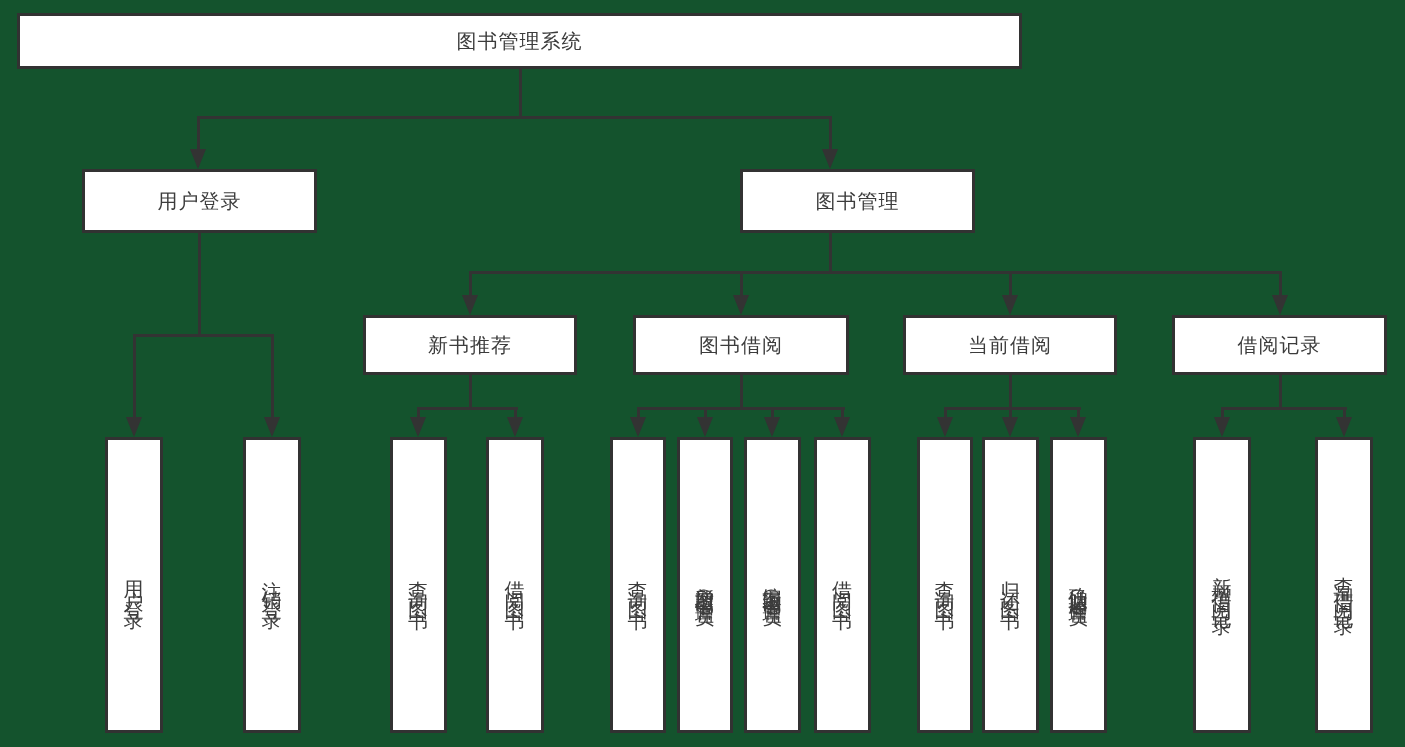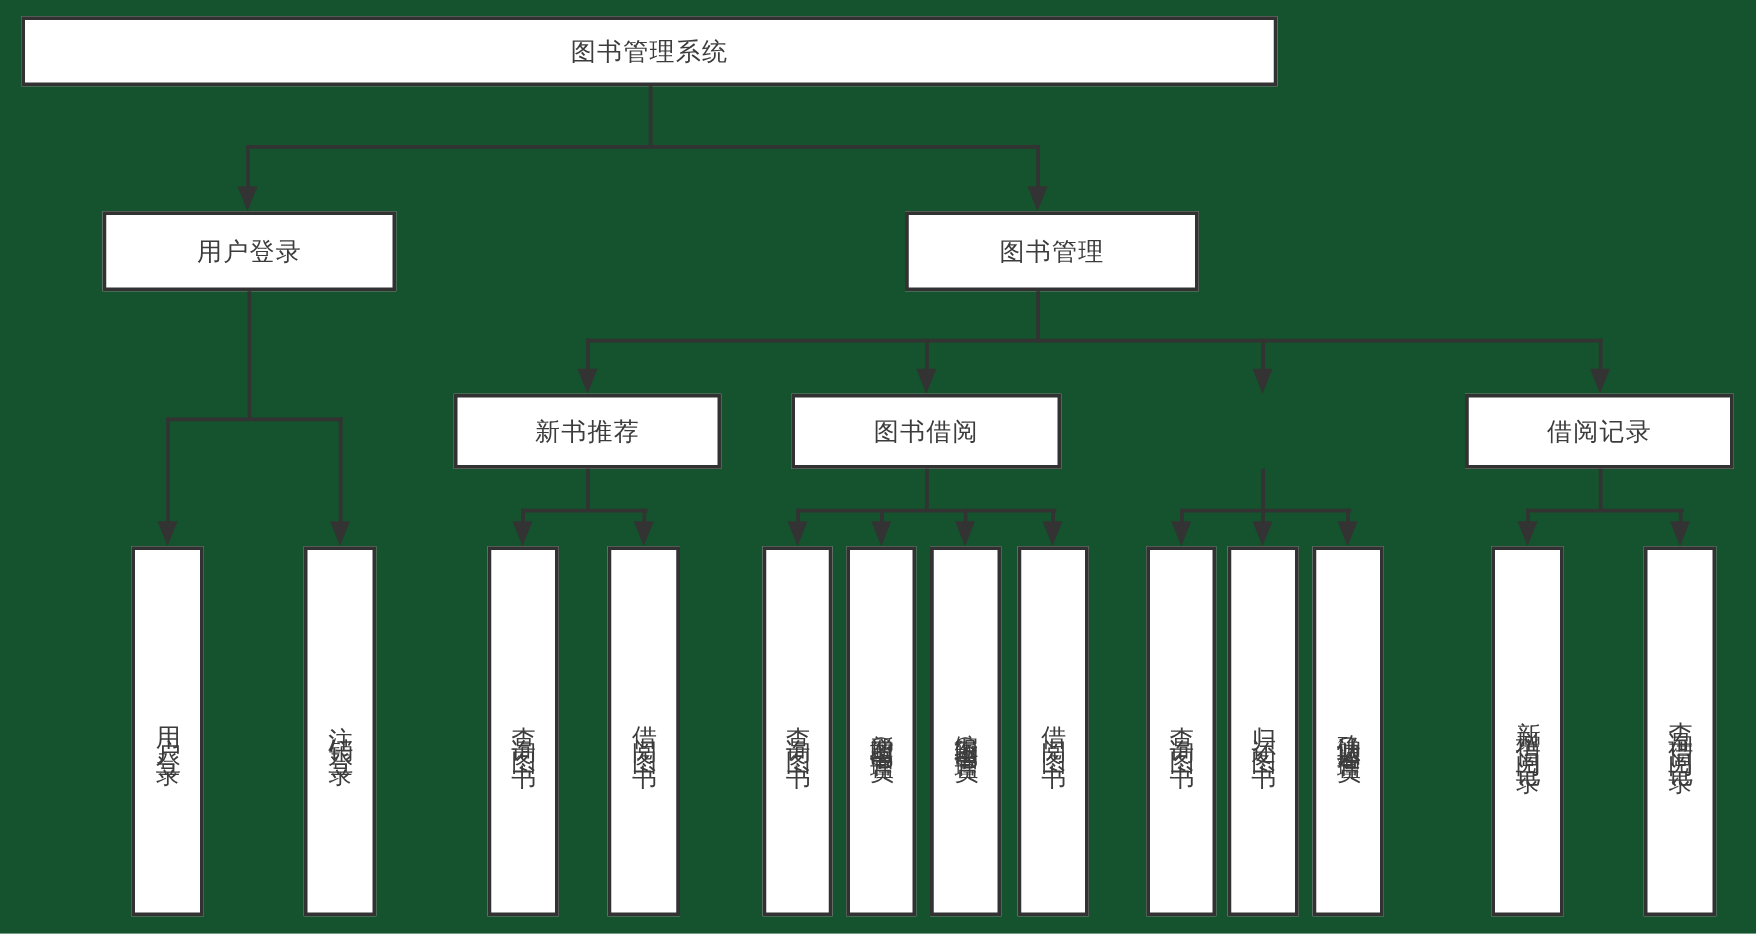--- a/index.html
+++ b/index.html
@@ -47,21 +47,21 @@
   <div class="vl" style="left:519px;top:69px;height:49px;"></div>
   <div class="hl" style="left:197px;top:116px;width:635px;"></div>
   <div class="vl" style="left:197px;top:116px;height:35px;"></div>
   <div class="arrow" style="left:190px;top:149px;"></div>
   <div class="vl" style="left:829px;top:116px;height:35px;"></div>
   <div class="arrow" style="left:822px;top:149px;"></div>
 
   <div class="box" style="left:82px;top:169px;width:235px;height:64px;">
     <span>用户登录</span>
   </div>
-  <div class="box" style="left:724px;top:169px;width:235px;height:64px;">
+  <div class="box" style="left:740px;top:169px;width:235px;height:64px;">
     <span>图书管理</span>
   </div>
 
   <div class="vl" style="left:198px;top:233px;height:103px;"></div>
   <div class="hl" style="left:133px;top:334px;width:141px;"></div>
   <div class="vl" style="left:133px;top:334px;height:85px;"></div>
   <div class="arrow" style="left:126px;top:417px;"></div>
   <div class="vl" style="left:271px;top:334px;height:85px;"></div>
   <div class="arrow" style="left:264px;top:417px;"></div>
 
@@ -74,20 +74,23 @@
   <div class="vl" style="left:1009px;top:271px;height:26px;"></div>
   <div class="arrow" style="left:1002px;top:295px;"></div>
   <div class="vl" style="left:1279px;top:271px;height:26px;"></div>
   <div class="arrow" style="left:1272px;top:295px;"></div>
 
   <div class="box" style="left:633px;top:315px;width:216px;height:60px;">
     <span>图书借阅</span>
   </div>
   <div class="box" style="left:363px;top:315px;width:214px;height:60px;">
     <span>新书推荐</span>
+  </div>
+  <div class="box" style="left:903px;top:315px;width:214px;height:60px;">
+    <span>当前借阅</span>
   </div>
   <div class="box" style="left:1172px;top:315px;width:215px;height:60px;">
     <span>借阅记录</span>
   </div>
 
   <div class="vl" style="left:469px;top:375px;height:34px;"></div>
   <div class="hl" style="left:417px;top:407px;width:101px;"></div>
   <div class="vl" style="left:417px;top:407px;height:12px;"></div>
   <div class="arrow" style="left:410px;top:417px;"></div>
   <div class="vl" style="left:514px;top:407px;height:12px;"></div>

